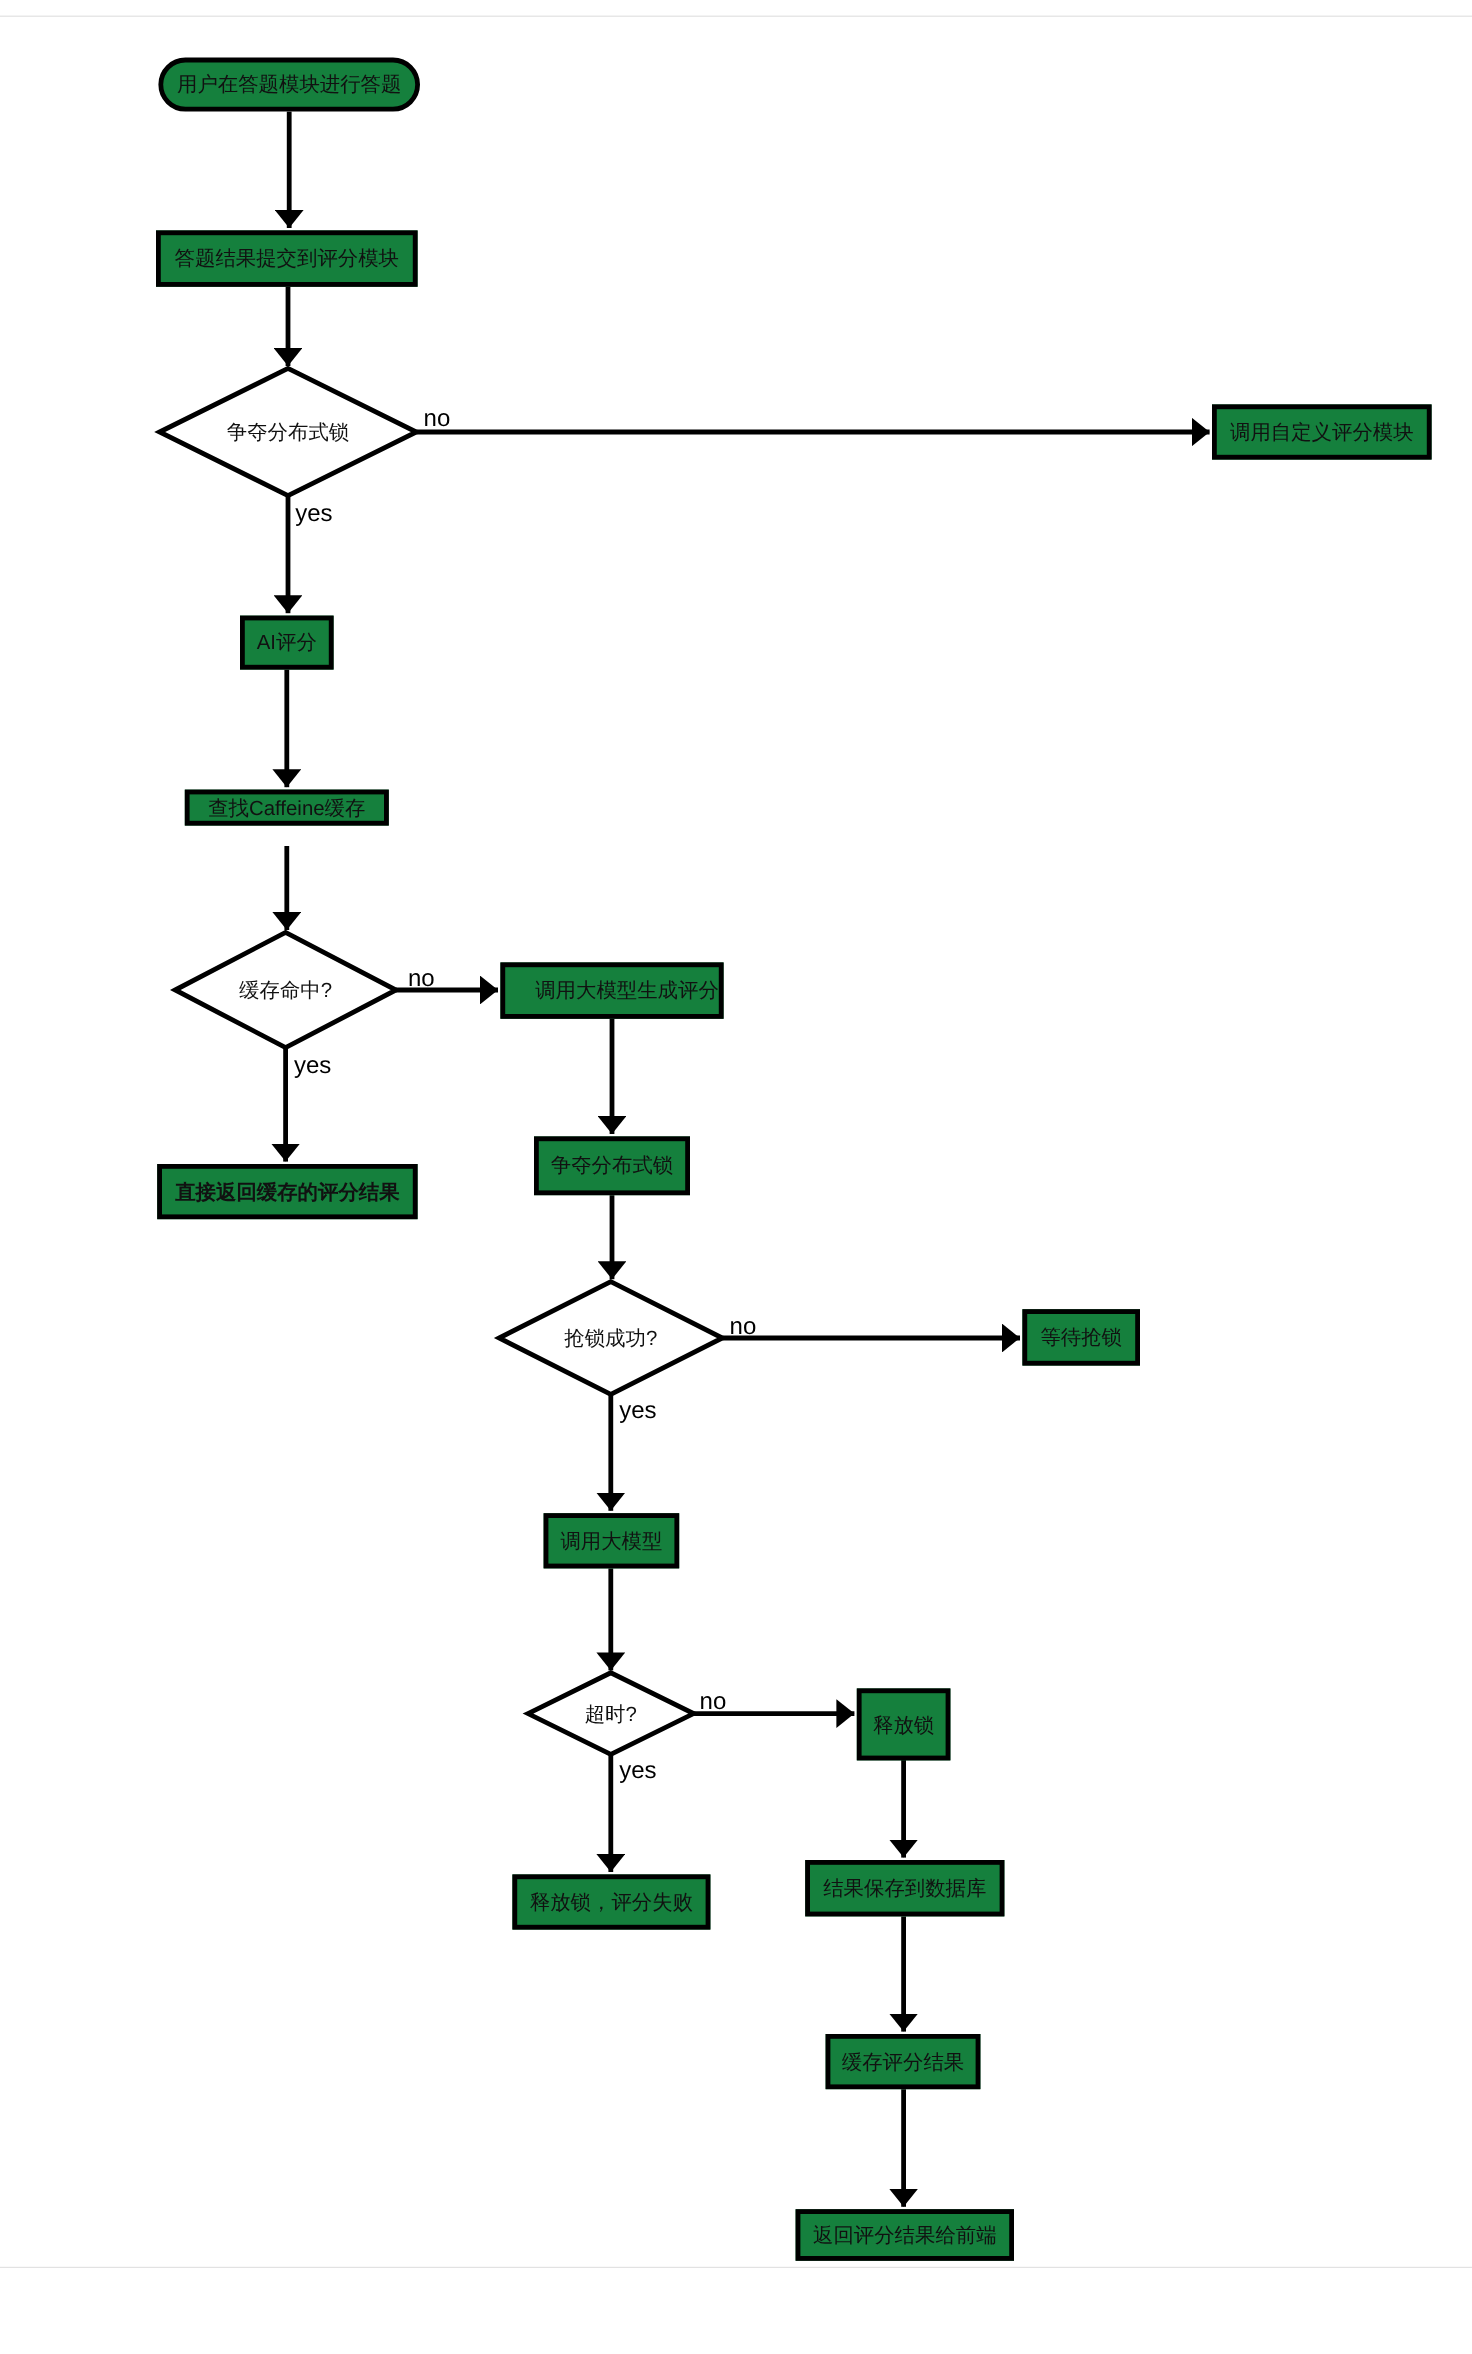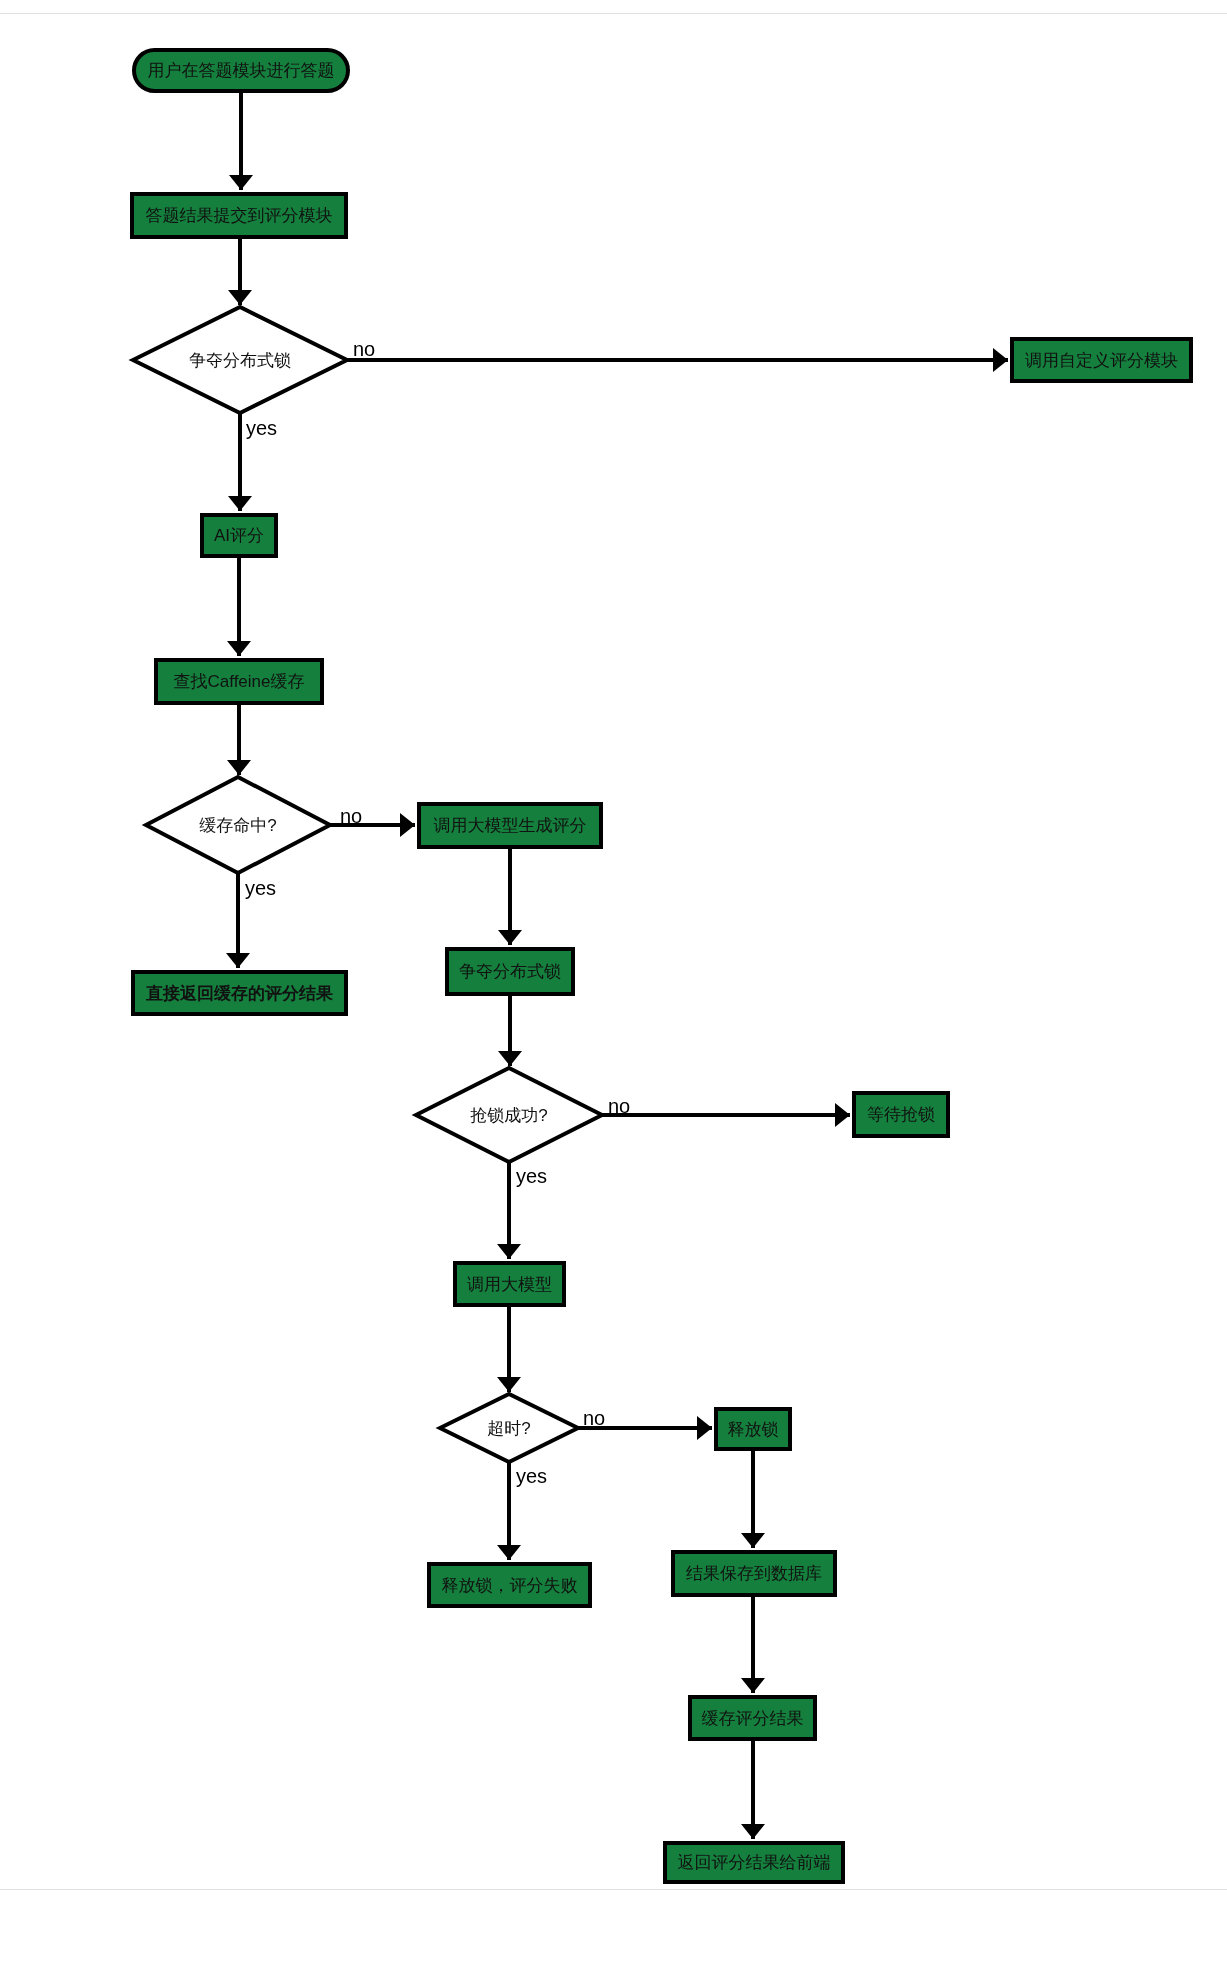--- a/index.html
+++ b/index.html
@@ -107,39 +107,39 @@
     </div>
   <div class="node" style="left:130px; top:192px; width:218px; height:47px;">
       <span>答题结果提交到评分模块</span>
     </div>
   <div class="node" style="left:1010px;top:337px; width:183px; height:46px;">
       <span>调用自定义评分模块</span>
     </div>
   <div class="node" style="left:200px; top:513px; width:78px;  height:45px;">
       <span>AI评分</span>
     </div>
-  <div class="node" style="left:154px; top:658px; width:170px; height:47px;">
+  <div class="node" style="left:154px; top:658px; width:170px; height:30px;">
       <span>查找Caffeine缓存</span>
     </div>
-  <div class="node" style="left:417px; top:802px; width:186px; height:47px;">
+  <div class="node" style="left:417px; top:802px; width:186px; height:47px;justify-content:flex-end;">
       <span>调用大模型生成评分</span>
     </div>
   <div class="node" style="left:131px; top:970px; width:217px; height:46px;font-weight:bold;">
       <span>直接返回缓存的评分结果</span>
     </div>
   <div class="node" style="left:445px; top:947px; width:130px; height:49px;">
       <span>争夺分布式锁</span>
     </div>
   <div class="node" style="left:852px; top:1091px;width:98px;  height:47px;">
       <span>等待抢锁</span>
     </div>
   <div class="node" style="left:453px; top:1261px;width:113px; height:46px;">
       <span>调用大模型</span>
     </div>
-  <div class="node" style="left:714px; top:1407px;width:78px;  height:44px;">
+  <div class="node" style="left:714px; top:1407px;width:78px;  height:60px;">
       <span>释放锁</span>
     </div>
   <div class="node" style="left:427px; top:1562px;width:165px; height:46px;">
       <span>释放锁，评分失败</span>
     </div>
   <div class="node" style="left:671px; top:1550px;width:166px; height:47px;">
       <span>结果保存到数据库</span>
     </div>
   <div class="node" style="left:688px; top:1695px;width:129px; height:46px;">
       <span>缓存评分结果</span>

